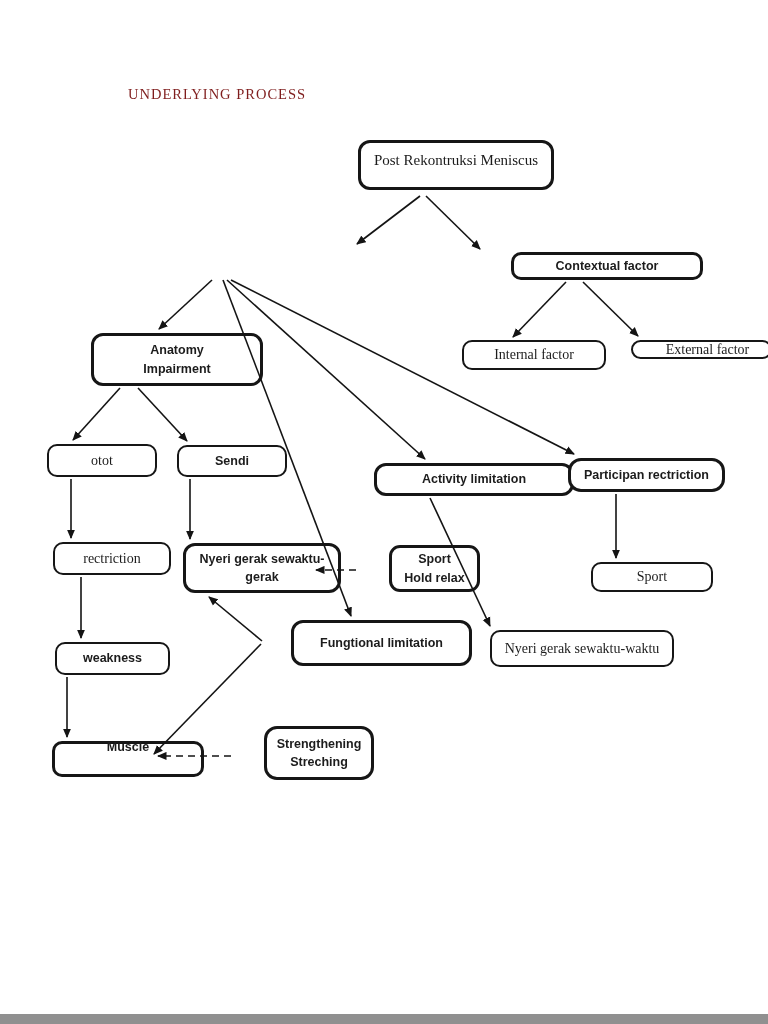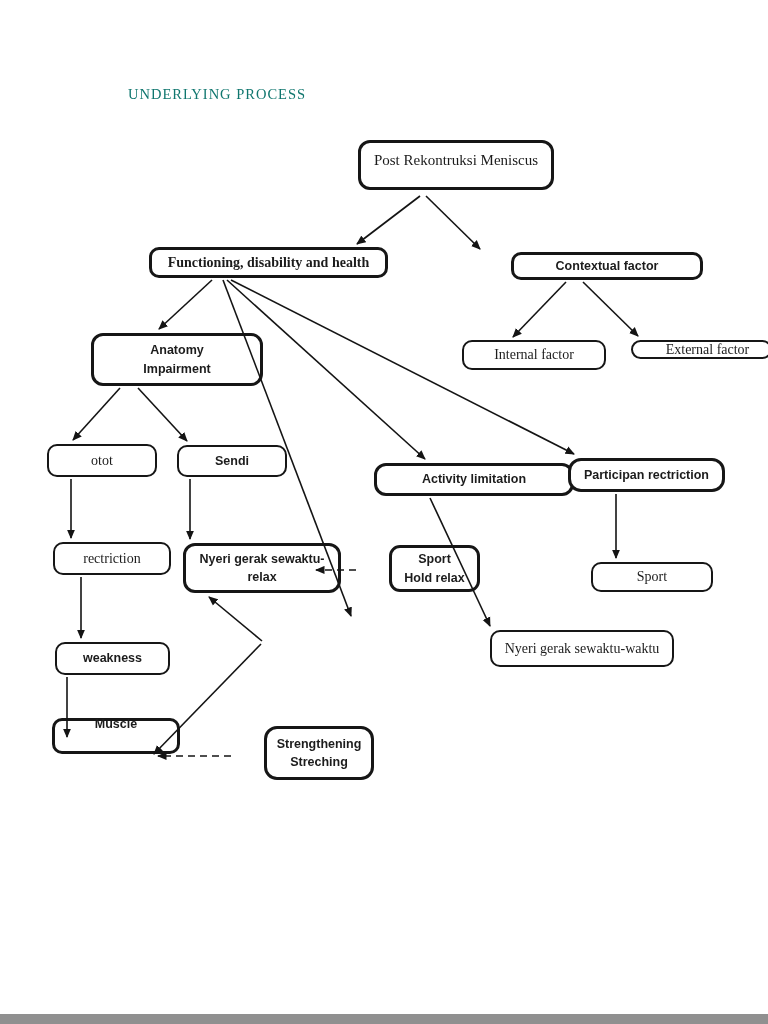--- a/index.html
+++ b/index.html
@@ -1,18 +1,18 @@
 <!DOCTYPE html>
 <html><head>
 <meta charset="utf-8">
 <style>
   html,body{margin:0;padding:0;background:#ffffff;}
   .page{position:relative;width:768px;height:1024px;background:#ffffff;overflow:hidden;}
   .title{position:absolute;left:128px;top:86px;font-family:"Liberation Serif","DejaVu Serif",serif;
-         font-size:14.5px;letter-spacing:1px;color:#0f766e;}
+         font-size:14.5px;letter-spacing:1px;color:#7f1d1d;}
   .node{position:absolute;box-sizing:border-box;display:flex;flex-direction:column;
         align-items:center;justify-content:center;text-align:center;
         background:#ffffff;border:2.5px solid #161616;border-radius:10px;color:#1c1c1c;z-index:2;margin-left:31px;}
   .thick{border-width:3px;}
   .serif{font-family:"Liberation Serif","DejaVu Serif",serif;font-size:14px;font-weight:400;}
   .serifb{font-family:"Liberation Serif","DejaVu Serif",serif;font-size:14px;font-weight:700;}
   .sans{font-family:"Liberation Sans","DejaVu Sans",sans-serif;font-size:12.5px;font-weight:700;line-height:1.45;}
   .top-align{justify-content:flex-start;padding-top:9px;font-size:15px;}
   .clip2{display:block;height:7px;overflow:hidden;font-size:10px;line-height:9px;letter-spacing:5px;color:#2a2a2a;}
   
@@ -26,41 +26,38 @@
   .n-sendi{left:146px;top:445px;width:110px;height:32px;}
   .n-activity{left:343px;top:463px;width:200px;height:33px;border-radius:12px;}
   .n-participan{left:537px;top:458px;width:157px;height:34px;border-radius:13px;}
   .n-immobilisasi{left:22px;top:542px;width:118px;height:33px;}
   .n-nyeri-left{left:152px;top:543px;width:158px;height:50px;border-radius:12px;}
   .n-icing{left:358px;top:545px;width:91px;height:47px;border-radius:11px;}
   .n-sport{left:560px;top:562px;width:122px;height:30px;}
   .n-weakness{left:24px;top:642px;width:115px;height:33px;}
   .n-fungtional{left:260px;top:620px;width:181px;height:46px;border-radius:12px;}
   .n-nyeri-right{left:459px;top:630px;width:184px;height:37px;}
-  .n-muscle{left:21px;top:718px;width:128px;height:36px;gap:24px;}
+  .n-muscle{left:21px;top:741px;width:152px;height:36px;gap:24px;}
   .n-strengthening{left:233px;top:726px;width:110px;height:54px;border-radius:13px;}
   .edge-layer{position:absolute;left:0;top:0;width:768px;height:1024px;z-index:3;pointer-events:none;}
   .edge-layer line{stroke:#141414;stroke-width:1.6;}
   .edge-layer line.dashed{stroke-dasharray:7 5;}
   .bottom-bar{position:absolute;left:0;bottom:0;width:768px;height:10px;background:#909090;z-index:4;}
 </style>
 </head>
 <body>
 
 <div class="page">
 
   <div class="title">UNDERLYING PROCESS</div>
 
   <div class="node serif top-align thick n-post">
     <span>Post Rekontruksi Meniscus</span>
   </div>
 
-  <div class="node serifb thick n-functioning">
-    <span>Functioning, disability and health</span>
-  </div>
 
   <div class="node sans thick n-contextual">
     <span>Contextual factor</span>
   </div>
 
   <div class="node serif n-internal">
     <span>Internal factor</span>
   </div>
 
   <div class="node serif n-external">
@@ -87,36 +84,39 @@
   <div class="node sans thick n-participan">
     <span>Participan rectriction</span>
   </div>
 
   <div class="node serif n-immobilisasi">
     <span>rectriction</span>
   </div>
 
   <div class="node sans thick n-nyeri-left">
     <span>Nyeri gerak sewaktu-</span>
-    <span>relax</span>
+    <span>gerak</span>
   </div>
 
   <div class="node sans thick n-icing">
     <span>Sport</span>
     <span>Hold relax</span>
   </div>
 
   <div class="node serif n-sport">
     <span>Sport</span>
   </div>
 
   <div class="node sans n-weakness">
     <span>weakness</span>
   </div>
 
+  <div class="node sans thick n-fungtional">
+    <span>Fungtional limitation</span>
+  </div>
 
   <div class="node serif n-nyeri-right">
     <span>Nyeri gerak sewaktu-waktu</span>
   </div>
 
   <div class="node sans thick n-muscle">
     <span>Muscle</span>
     <span class="clip2">· · ·</span>
   </div>
 

